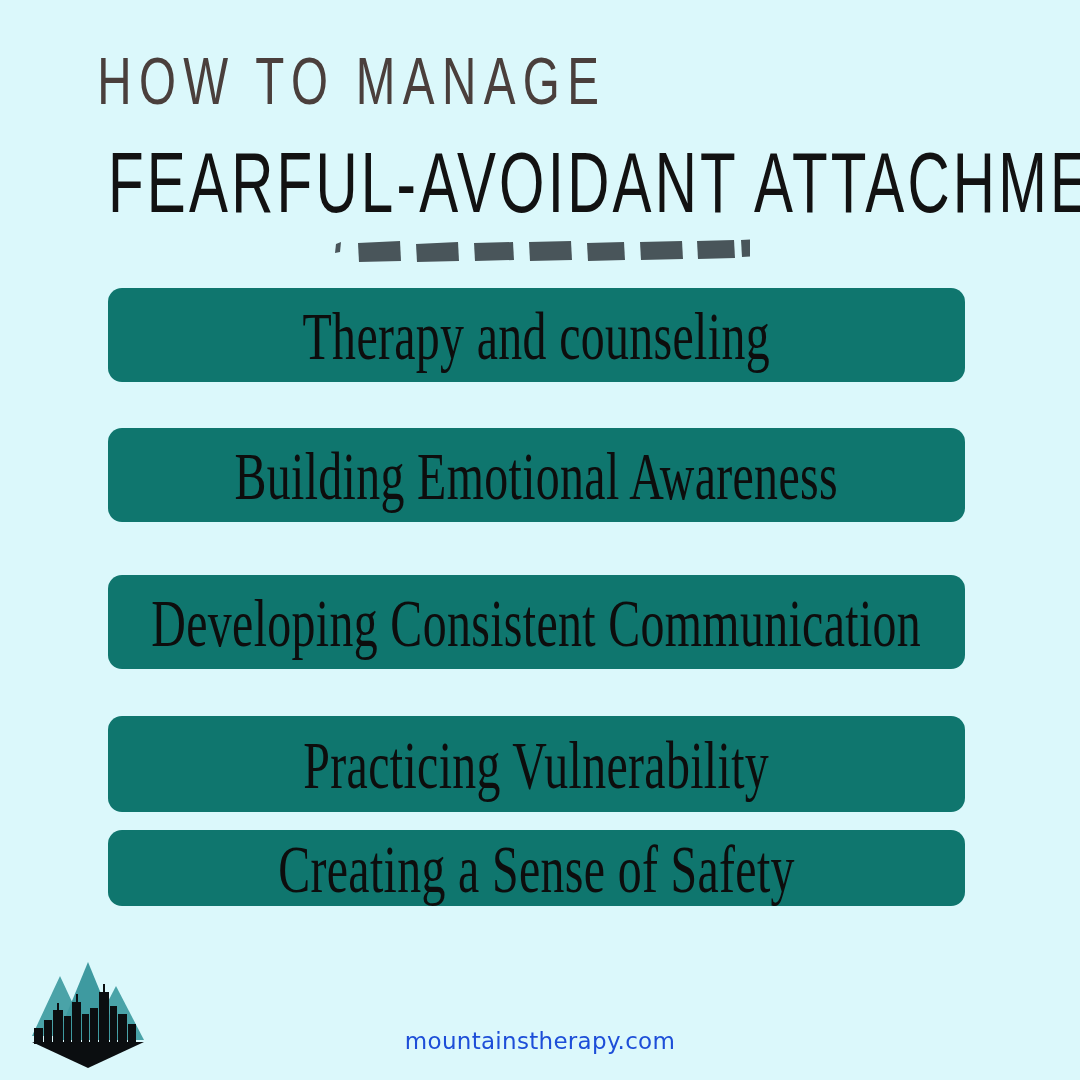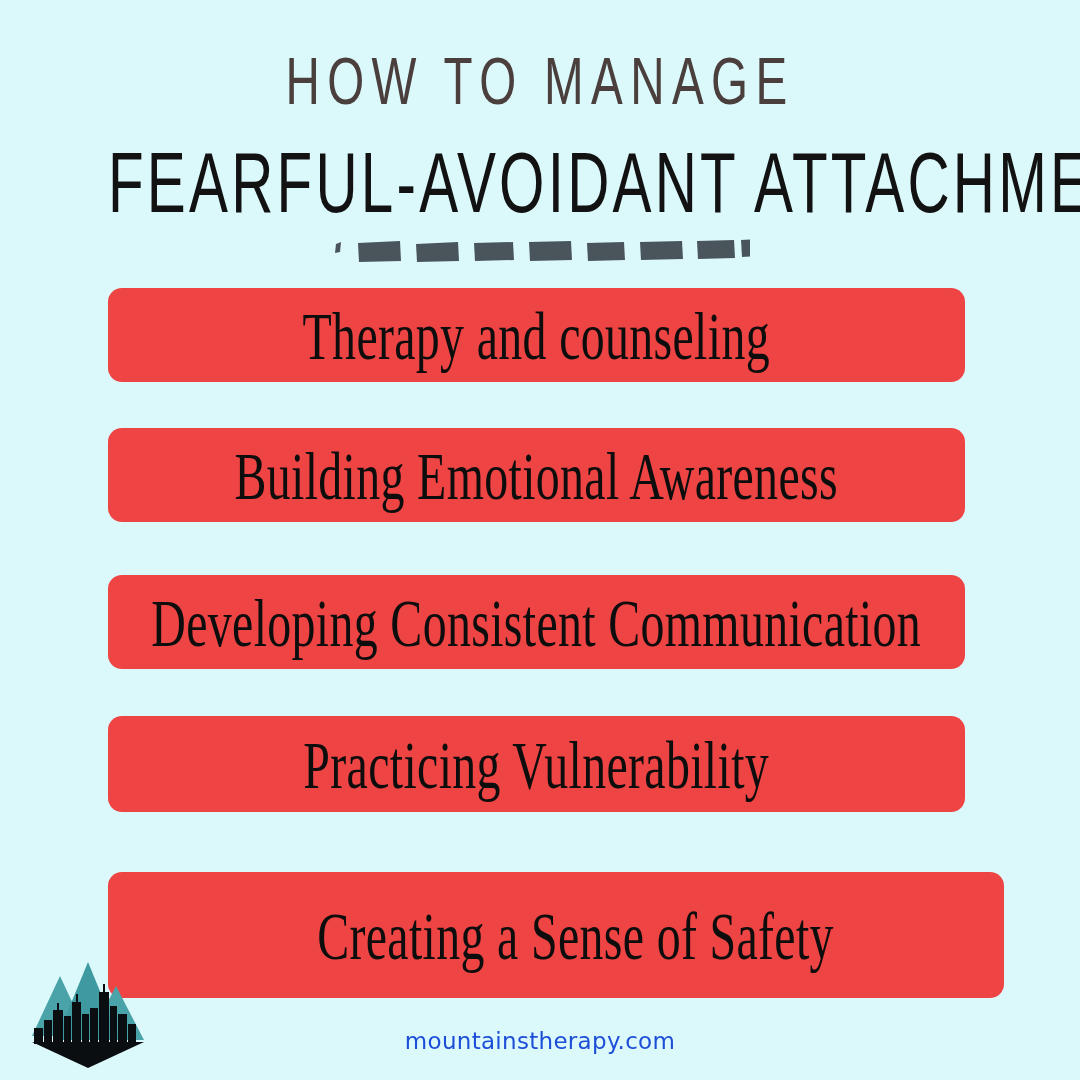--- a/index.html
+++ b/index.html
@@ -21,21 +21,21 @@
     width: 1080px;
     height: 1080px;
   }
 
   
   .headline {
     position: absolute;
     top: 46px;
     left: 0;
     width: 1080px;
-    text-align: center;
+    text-align: left;
   }
   .headline-line1 {
     display: block;
     font-family: "Liberation Sans", sans-serif;
     font-size: 58px;
     line-height: 1.02;
     font-weight: 400;
     letter-spacing: 9px;
     color: #4a3f3c;
     transform: scaleX(0.82) scaleY(1.16);
@@ -64,42 +64,42 @@
     width: 1080px;
     height: 46px;
   }
   .divider svg { display: block; margin: 0 auto; }
 
   
   .card {
     position: absolute;
     left: 108px;
     width: 857px;
-    background: #ef4444;
+    background: #0f766e;
     border-radius: 14px;
     display: flex;
     align-items: center;
     justify-content: center;
   }
   .card-label {
     font-family: "Liberation Serif", serif;
     color: #0d0d0d;
     font-weight: 400;
     letter-spacing: 0.4px;
     transform: scaleX(0.84) scaleY(1.2);
     transform-origin: center center;
     white-space: nowrap;
     line-height: 1;
   }
 
   .card-1 { top: 288px;  height: 94px; }
   .card-2 { top: 428px;  height: 94px; align-items: center; }
   .card-3 { top: 568px;  height: 94px; margin-top: 7px; }
   .card-4 { top: 716px;  height: 96px; }
-  .card-5 { top: 872px;  height: 126px; padding-left: 39px; }
+  .card-5 { top: 830px;  height: 76px; }
 
   .card-1 .card-label { font-size: 57px; }
   .card-2 .card-label { font-size: 57px; }
   .card-3 .card-label { font-size: 57px; }
   .card-4 .card-label { font-size: 57px; }
   .card-5 .card-label { font-size: 57px; }
 
   
   .logo {
     position: absolute;

